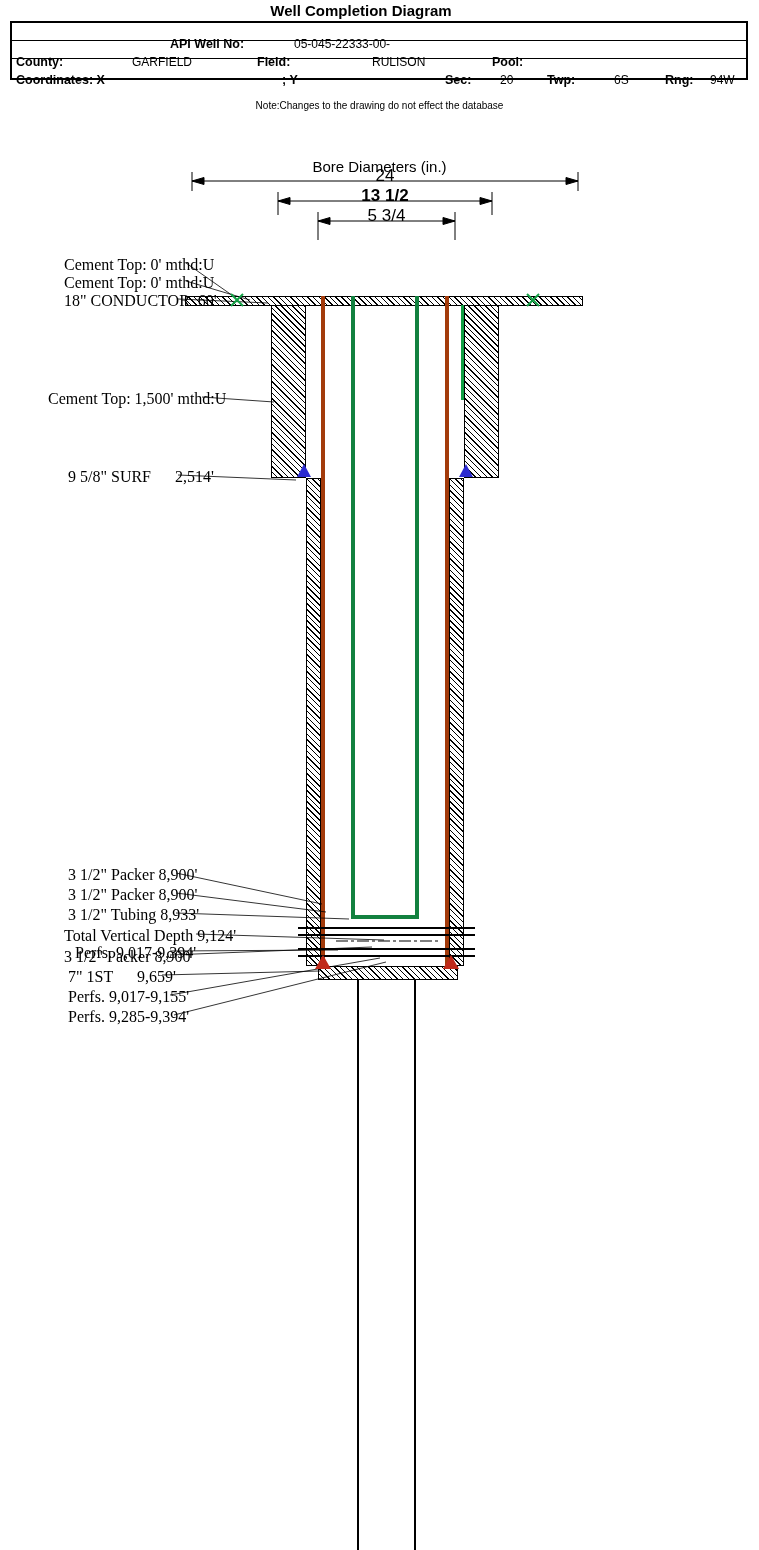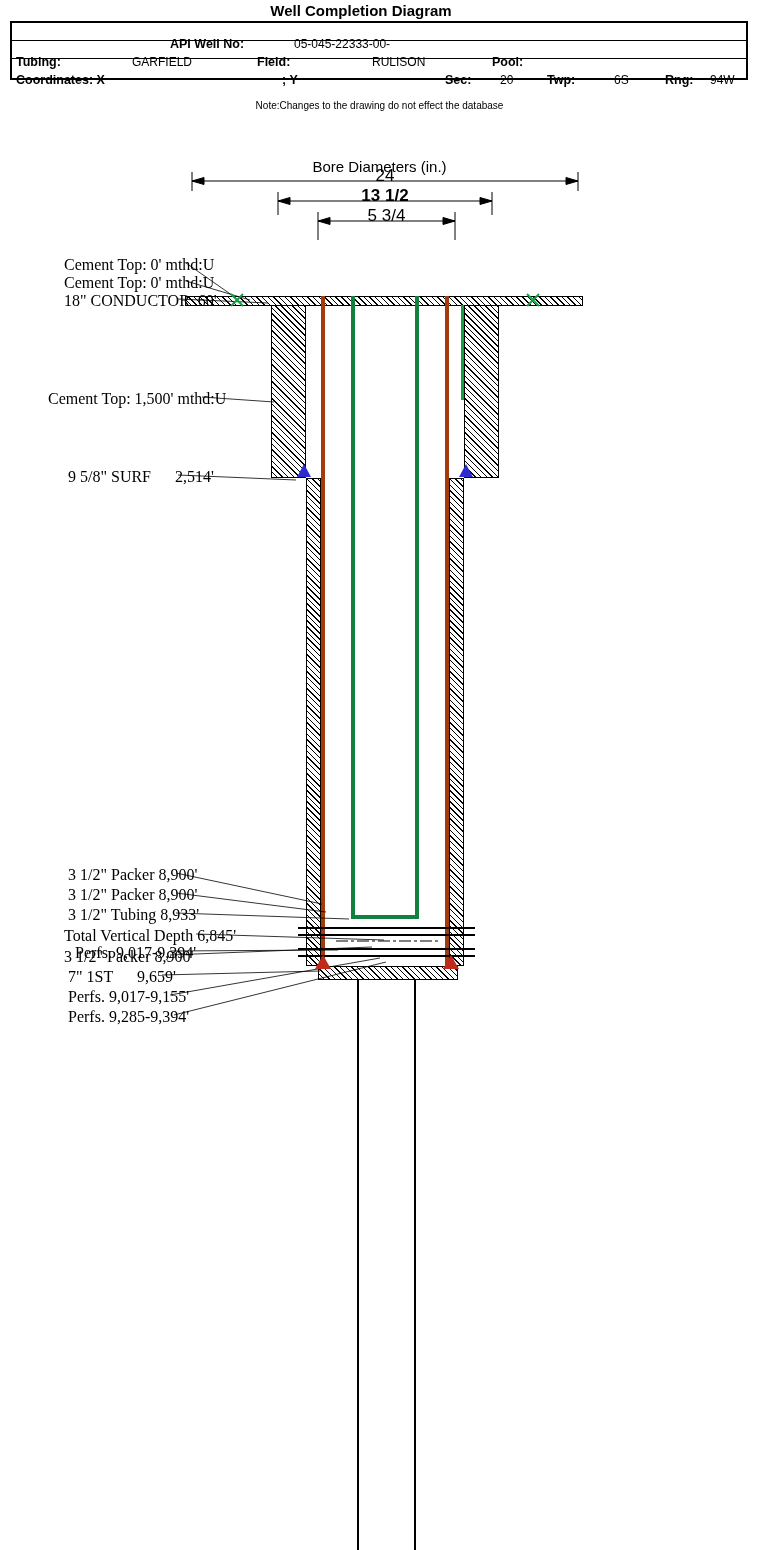--- a/index.html
+++ b/index.html
@@ -38,21 +38,21 @@
 <div class="page">
 
   <div class="title">Well Completion Diagram</div>
 
   <div class="hdr">
     <div class="row">
       <span class="b" style="left:158px">API Well No:</span>
       <span style="left:282px">05-045-22333-00-</span>
     </div>
     <div class="row">
-      <span class="b" style="left:4px">Tubing:</span>
+      <span class="b" style="left:4px">County:</span>
       <span style="left:120px">GARFIELD</span>
       <span class="b" style="left:245px">Field:</span>
       <span style="left:360px">RULISON</span>
       <span class="b" style="left:480px">Pool:</span>
       <span style="left:545px"></span>
     </div>
     <div class="row">
       <span class="b" style="left:4px">Coordinates: X</span>
       <span class="b" style="left:270px">; Y</span>
       <span class="b" style="left:433px">Sec:</span>
@@ -154,20 +154,20 @@
   </svg>
 
   <div class="lbl" style="left:64px;  top:256px;">Cement Top: 0' mthd:U</div>
   <div class="lbl" style="left:64px;  top:274px;">Cement Top: 0' mthd:U</div>
   <div class="lbl" style="left:64px;  top:292px;">18" CONDUCTOR  60'</div>
   <div class="lbl" style="left:48px;  top:390px;">Cement Top: 1,500' mthd:U</div>
   <div class="lbl" style="left:68px;  top:468px;">9 5/8" SURF      2,514'</div>
   <div class="lbl" style="left:68px;  top:866px;">3 1/2" Packer 8,900'</div>
   <div class="lbl" style="left:68px;  top:886px;">3 1/2" Packer 8,900'</div>
   <div class="lbl" style="left:68px;  top:906px;">3 1/2" Tubing 8,933'</div>
-  <div class="lbl" style="left:64px;  top:927px;">Total Vertical Depth 6,845'</div>
+  <div class="lbl" style="left:64px;  top:927px;">Total Vertical Depth 9,124'</div>
   <div class="lbl" style="left:64px;  top:944px;margin-left:11px;">Perfs. 9,017-9,394'</div>
   <div class="lbl" style="left:64px;  top:948px;">3 1/2" Packer 8,900'</div>
   <div class="lbl" style="left:68px;  top:968px;">7" 1ST      9,659'</div>
   <div class="lbl" style="left:68px;  top:988px;">Perfs. 9,017-9,155'</div>
   <div class="lbl" style="left:68px;  top:1008px;">Perfs. 9,285-9,394'</div>
 
 </div>
 
 </body></html>

